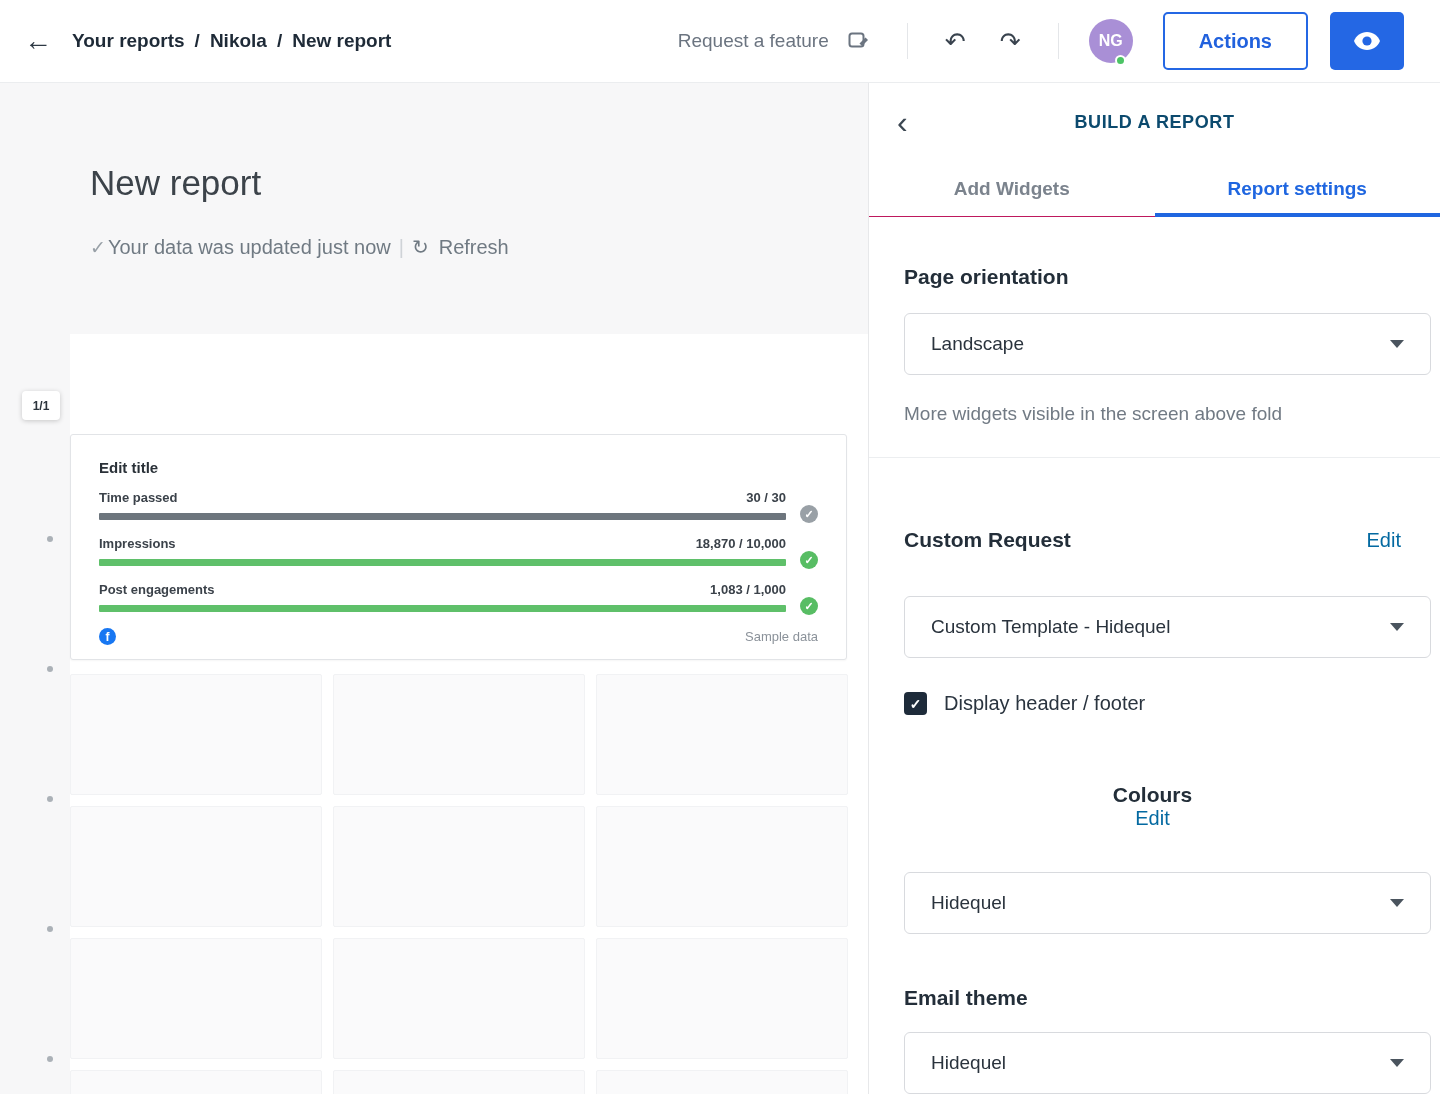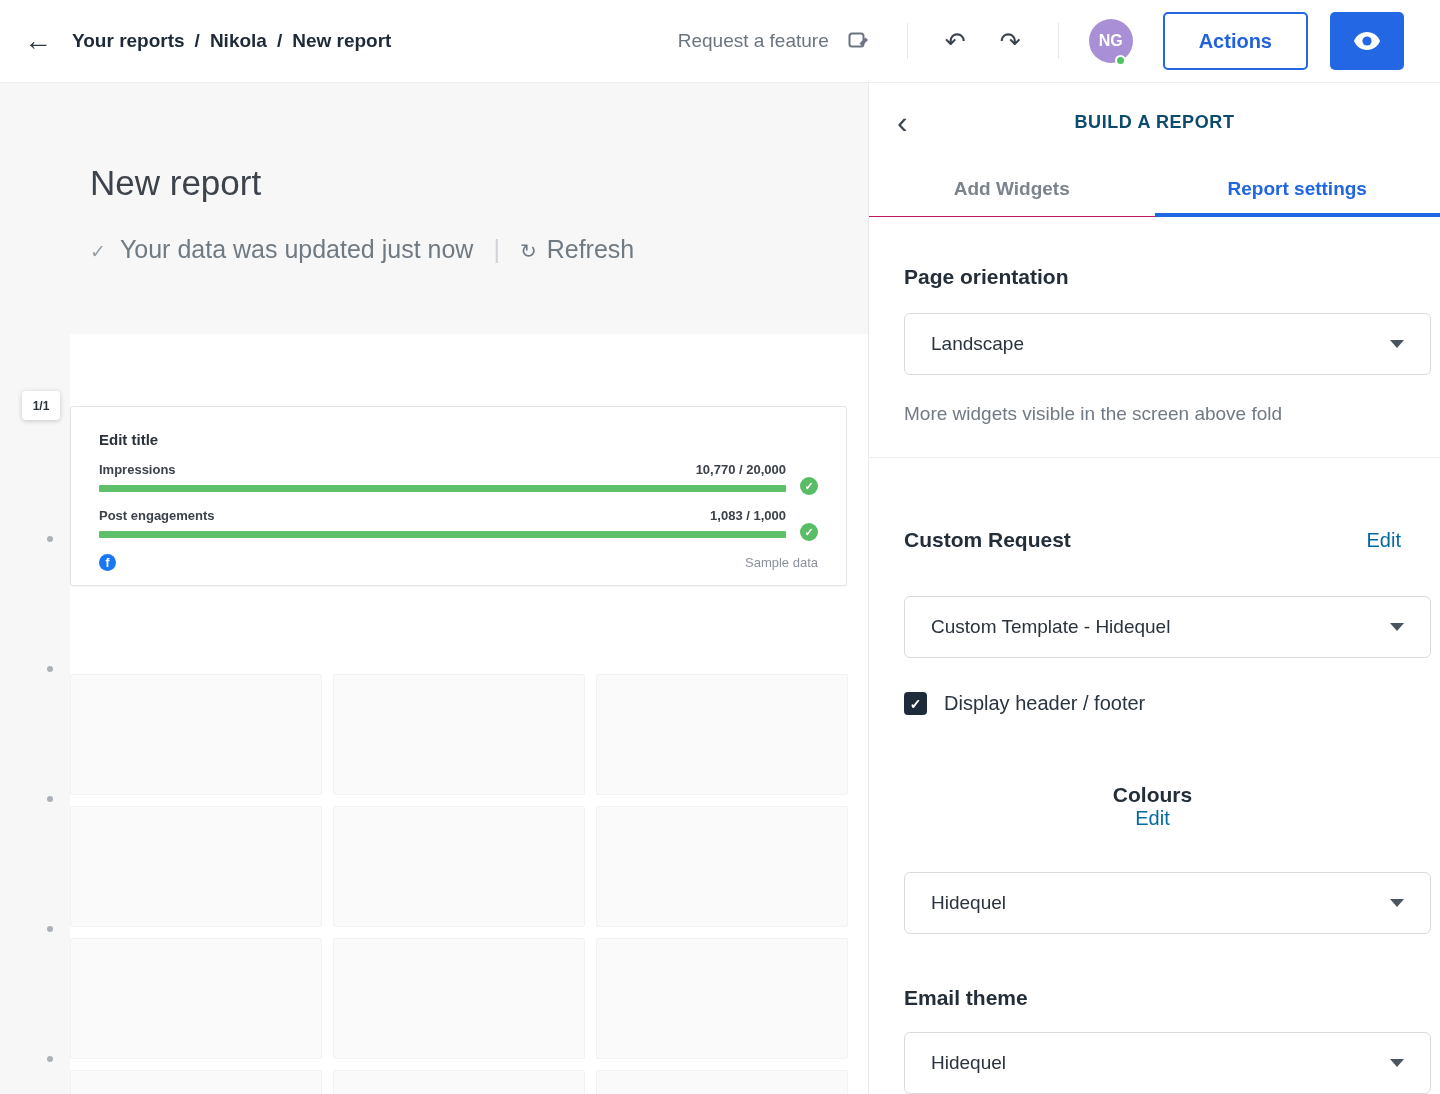--- a/index.html
+++ b/index.html
@@ -26,33 +26,33 @@
   .avatar { position:relative; width:44px; height:44px; border-radius:50%; background:#a98fd6; color:#fff; font-size:16px; font-weight:700; display:flex; align-items:center; justify-content:center; margin:0 30px; cursor:pointer; }
   .presence { position:absolute; right:7px; bottom:-3px; width:11px; height:11px; border-radius:50%; background:#4cc465; border:2px solid #fff; }
   .actions { height:58px; padding:0 34px; background:#fff; border:2px solid #2467e4; border-radius:5px; color:#2161dd; font-size:20px; font-weight:700; font-family:inherit; cursor:pointer; margin-right:22px; }
   .preview { width:74px; height:58px; background:#2467e4; border:none; border-radius:5px; display:flex; align-items:center; justify-content:center; cursor:pointer; margin-right:36px; }
 
   
   .content { flex:1; display:flex; min-height:0; }
   .main { flex:1; position:relative; background:#f7f7f8; overflow:hidden; }
 
   .report-title { position:absolute; left:90px; top:80px; font-size:35px; font-weight:400; color:#3c434a; }
-  .status-row { position:absolute; left:90px; top:152px; display:flex; align-items:flex-start; gap:14px; font-size:25px; color:#707a83; }
+  .status-row { position:absolute; left:90px; top:152px; display:flex; align-items:center; gap:2px; font-size:20px; color:#707a83; }
   .status-check::before { content:"\2713"; color:#98a0a7; font-size:19px; }
   .status-sep { color:#cfd3d7; padding:0 6px; }
   .refresh { display:flex; align-items:center; gap:10px; cursor:pointer; color:#707a83; }
   .glyph-refresh::before { content:"\21BB"; font-size:20px; color:#707a83; }
 
   .canvas { position:absolute; left:70px; top:251px; right:0; bottom:0; background:#fff; }
 
   .page-badge { position:absolute; left:22px; top:308px; width:38px; height:29px; background:#fff; border-radius:4px; box-shadow:0 1px 5px rgba(0,0,0,.2); display:flex; align-items:center; justify-content:center; font-size:12px; font-weight:700; color:#2c343c; z-index:3; }
   .dot { position:absolute; left:47px; width:6px; height:6px; border-radius:50%; background:#abb1b7; z-index:3; }
 
   
-  .widget-card { position:absolute; left:0; top:72px; width:777px; background:#fff; border:1px solid #e2e4e7; border-radius:3px; box-shadow:0 1px 2px rgba(0,0,0,.04); padding:24px 28px 14px; cursor:pointer; }
+  .widget-card { position:absolute; left:0; top:100px; width:777px; background:#fff; border:1px solid #e2e4e7; border-radius:3px; box-shadow:0 1px 2px rgba(0,0,0,.04); padding:24px 28px 14px; cursor:pointer; }
   .widget-title { font-size:15px; font-weight:700; color:#2a3138; margin-bottom:14px; }
   .metric { position:relative; padding-right:32px; margin-bottom:16px; }
   .metric-head { display:flex; justify-content:space-between; font-size:13px; font-weight:700; color:#3b424a; margin-bottom:8px; }
   .metric-bar { height:7px; border-radius:1px; }
   .metric.gray .metric-bar { background:#6d757d; }
   .metric.green .metric-bar { background:#5fc06a; }
   .metric-check { position:absolute; right:0; top:15px; width:18px; height:18px; border-radius:50%; color:#fff; display:flex; align-items:center; justify-content:center; }
   .metric-check::before { content:"\2713"; font-size:11px; font-weight:700; }
   .metric.gray .metric-check { background:#99a0a6; }
   .metric.green .metric-check { background:#58bd64; }
@@ -163,25 +163,33 @@
       <span class="dot" style="top:583px"></span>
       <span class="dot" style="top:713px"></span>
       <span class="dot" style="top:843px"></span>
       <span class="dot" style="top:973px"></span>
 
       <div class="canvas">
 
         <div class="widget-card">
           <div class="widget-title">Edit title</div>
 
+          <div class="metric gray">
+            <div class="metric-head">
+              <span>Time passed</span>
+              <span>30 / 30</span>
+            </div>
+            <div class="metric-bar"></div>
+            <span class="metric-check"></span>
+          </div>
 
           <div class="metric green">
             <div class="metric-head">
               <span>Impressions</span>
-              <span>10,770 / 20,000</span>
+              <span>18,870 / 10,000</span>
             </div>
             <div class="metric-bar"></div>
             <span class="metric-check"></span>
           </div>
 
           <div class="metric green">
             <div class="metric-head">
               <span>Post engagements</span>
               <span>1,083 / 1,000</span>
             </div>

